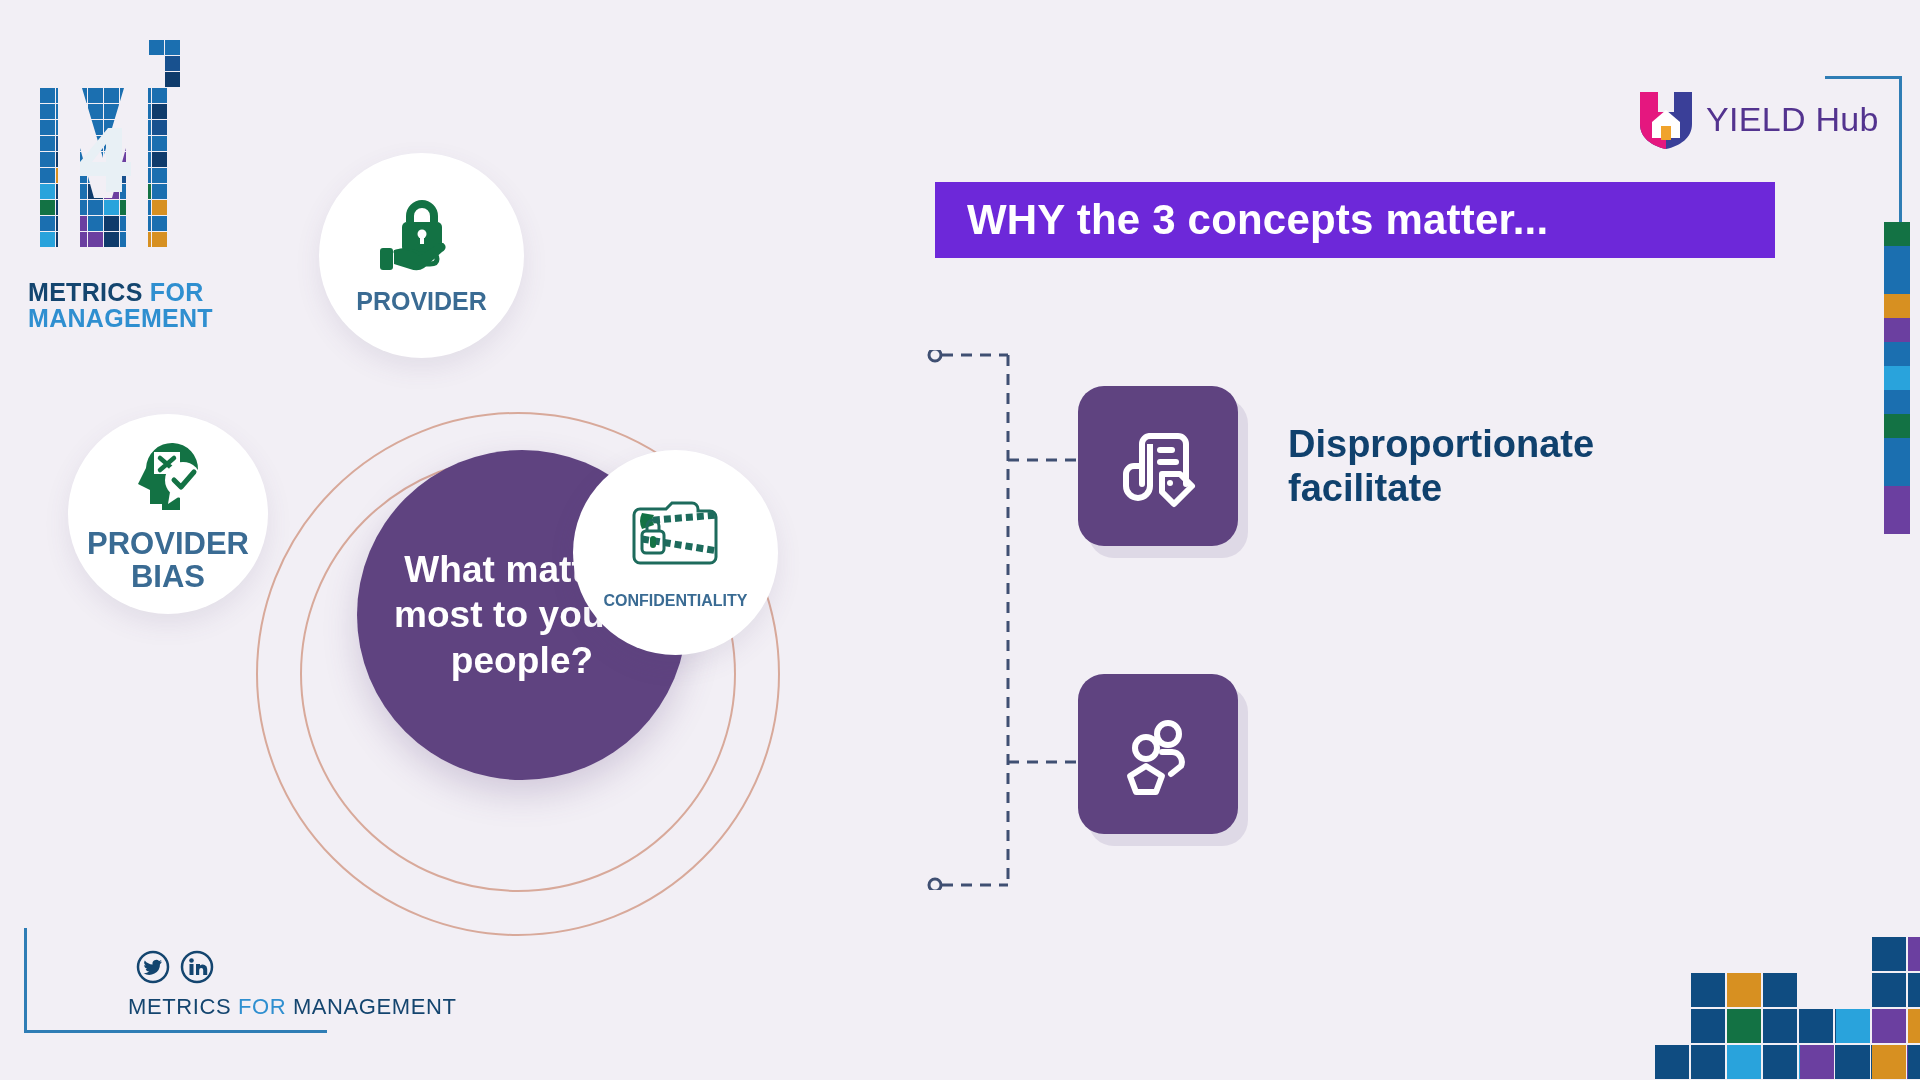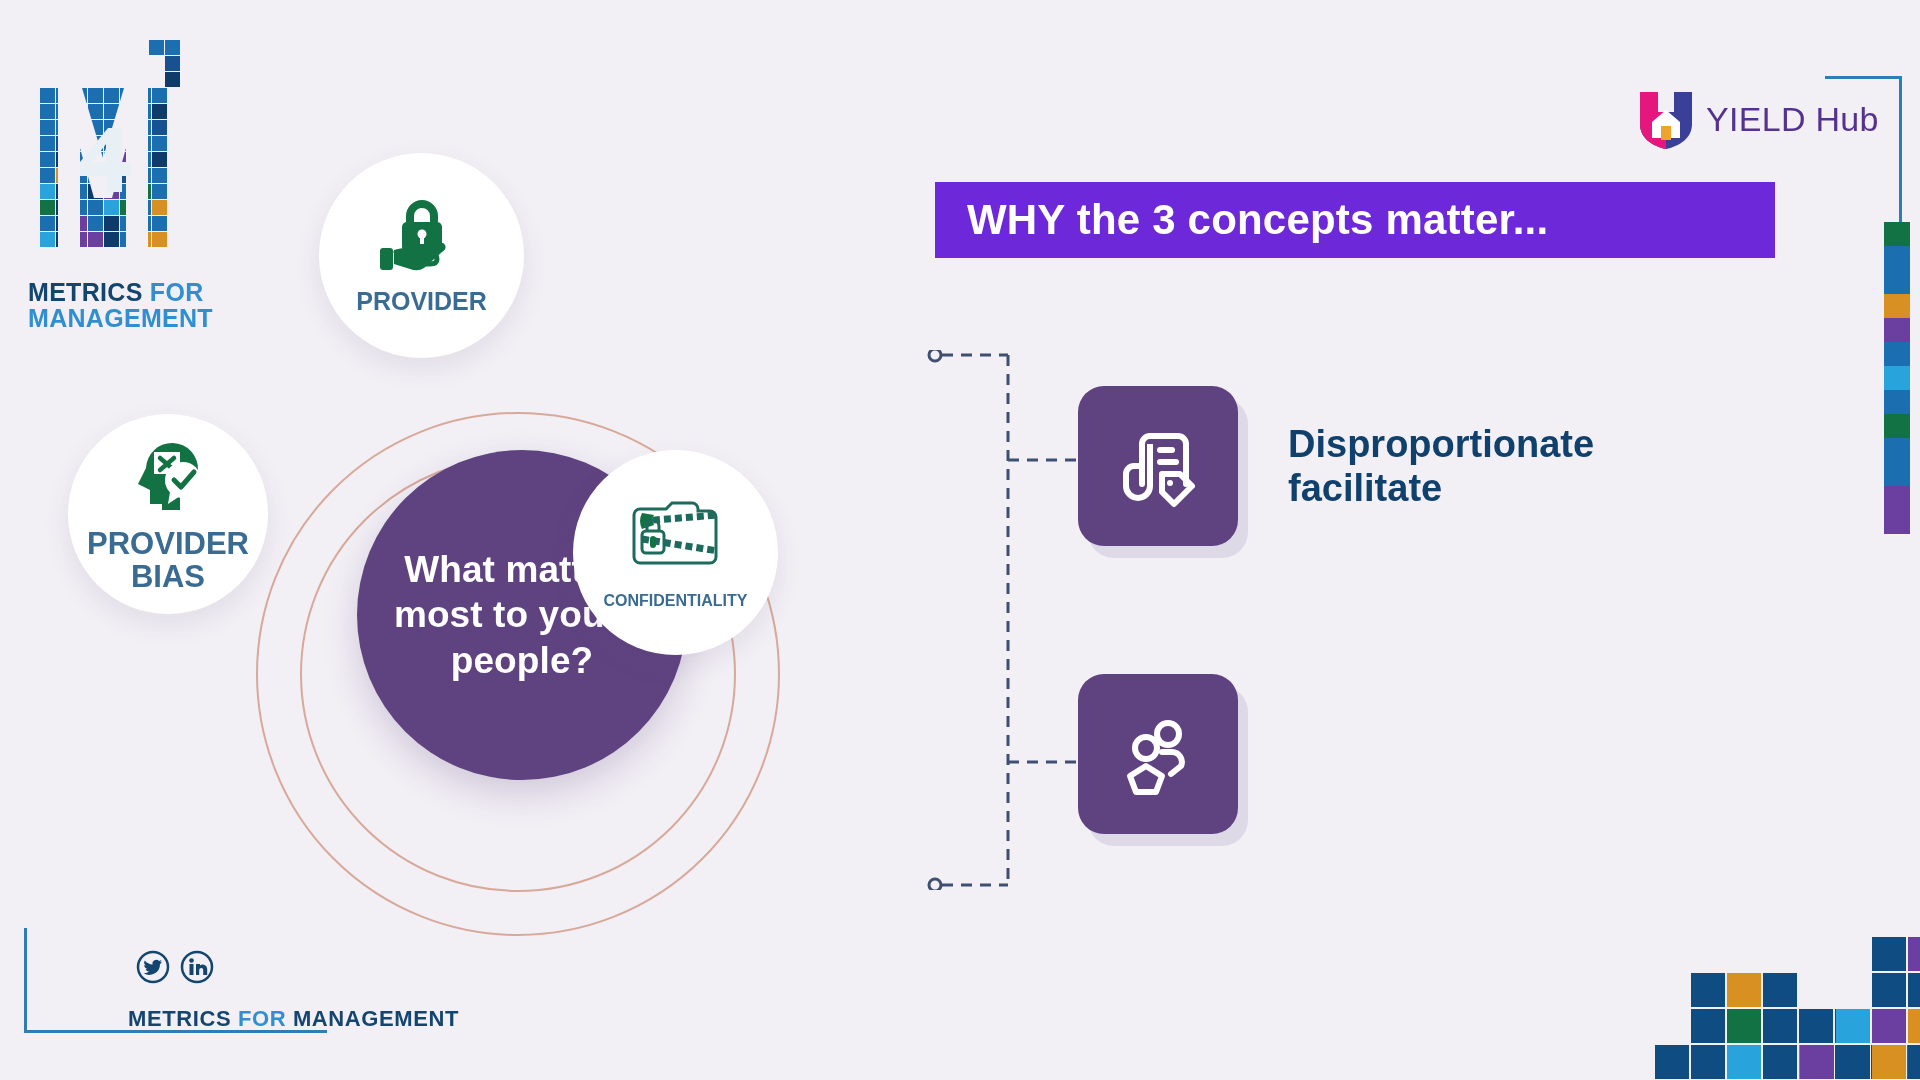--- a/index.html
+++ b/index.html
@@ -71,21 +71,21 @@
   .tile{width:160px;height:160px;border-radius:26px;background:#5f4380;
     display:flex;align-items:center;justify-content:center;
     box-shadow:10px 12px 0 rgba(95,67,128,.13);}
   .rowtext{margin-left:50px;color:#10416d;font-size:38px;font-weight:bold;line-height:1.16;}
 
   
   #fo-bracket{position:absolute;left:24px;top:928px;width:300px;height:102px;
     border-left:3px solid #2f7db5;border-bottom:3px solid #2f7db5;}
   #footer-brand{position:absolute;left:128px;top:950px;}
   #social-row{display:flex;gap:10px;margin-left:8px;}
-  #footer-word{margin-top:22px;font-size:22px;font-weight:bold;letter-spacing:.6px;}
+  #footer-word{margin-top:10px;font-size:22px;font-weight:normal;letter-spacing:.6px;}
 
   
   #br-mosaic{position:absolute;left:1655px;top:935px;width:265px;height:145px;}
 </style>
 </head>
 <body>
 
 <div class="stage">
 
   <div id="m4m-logo">

